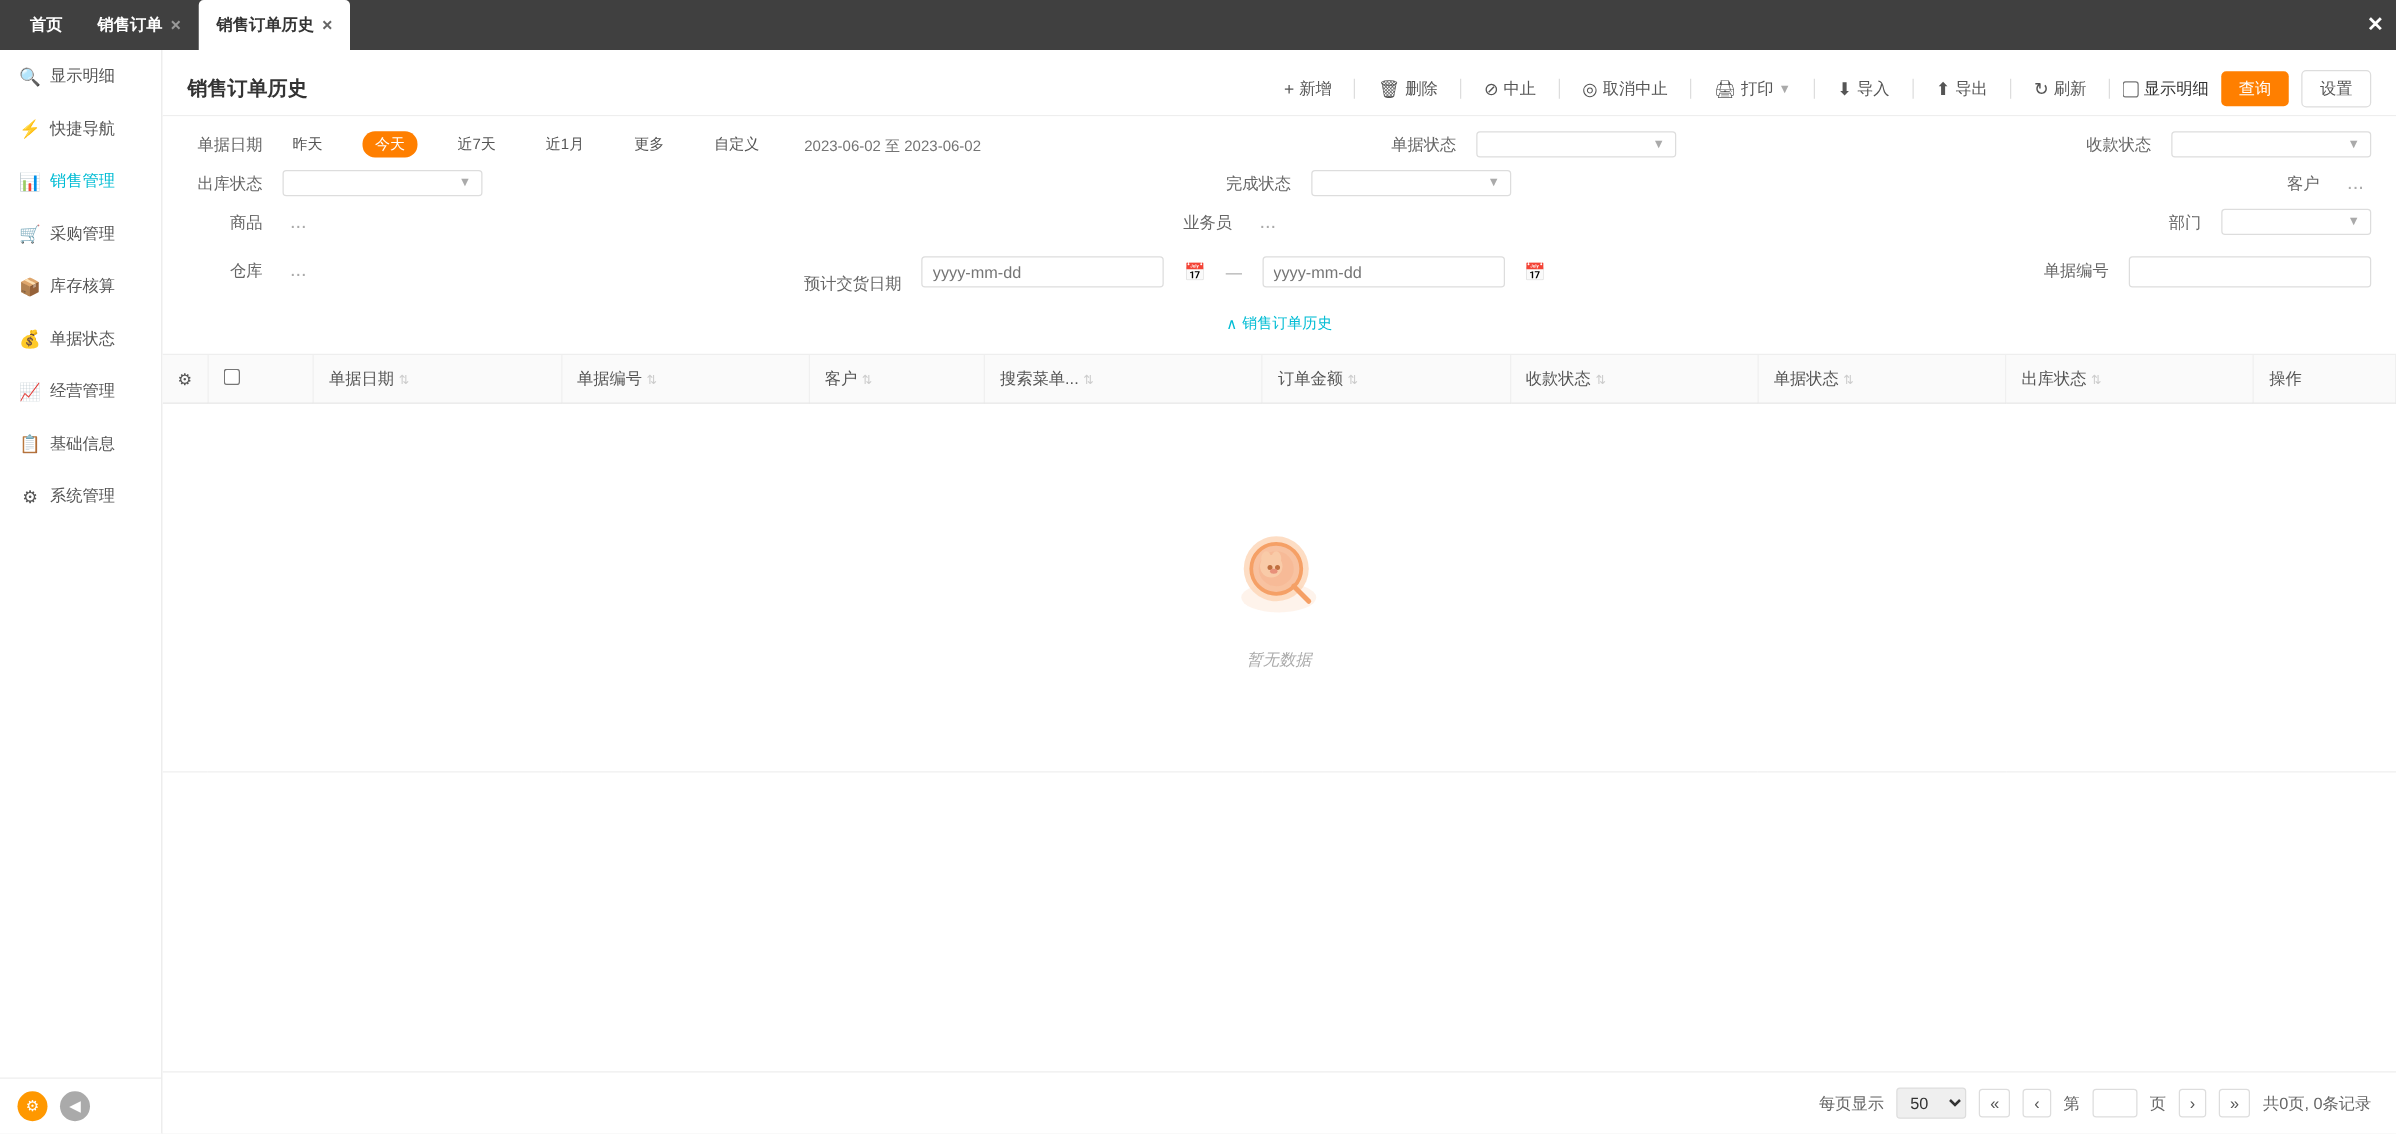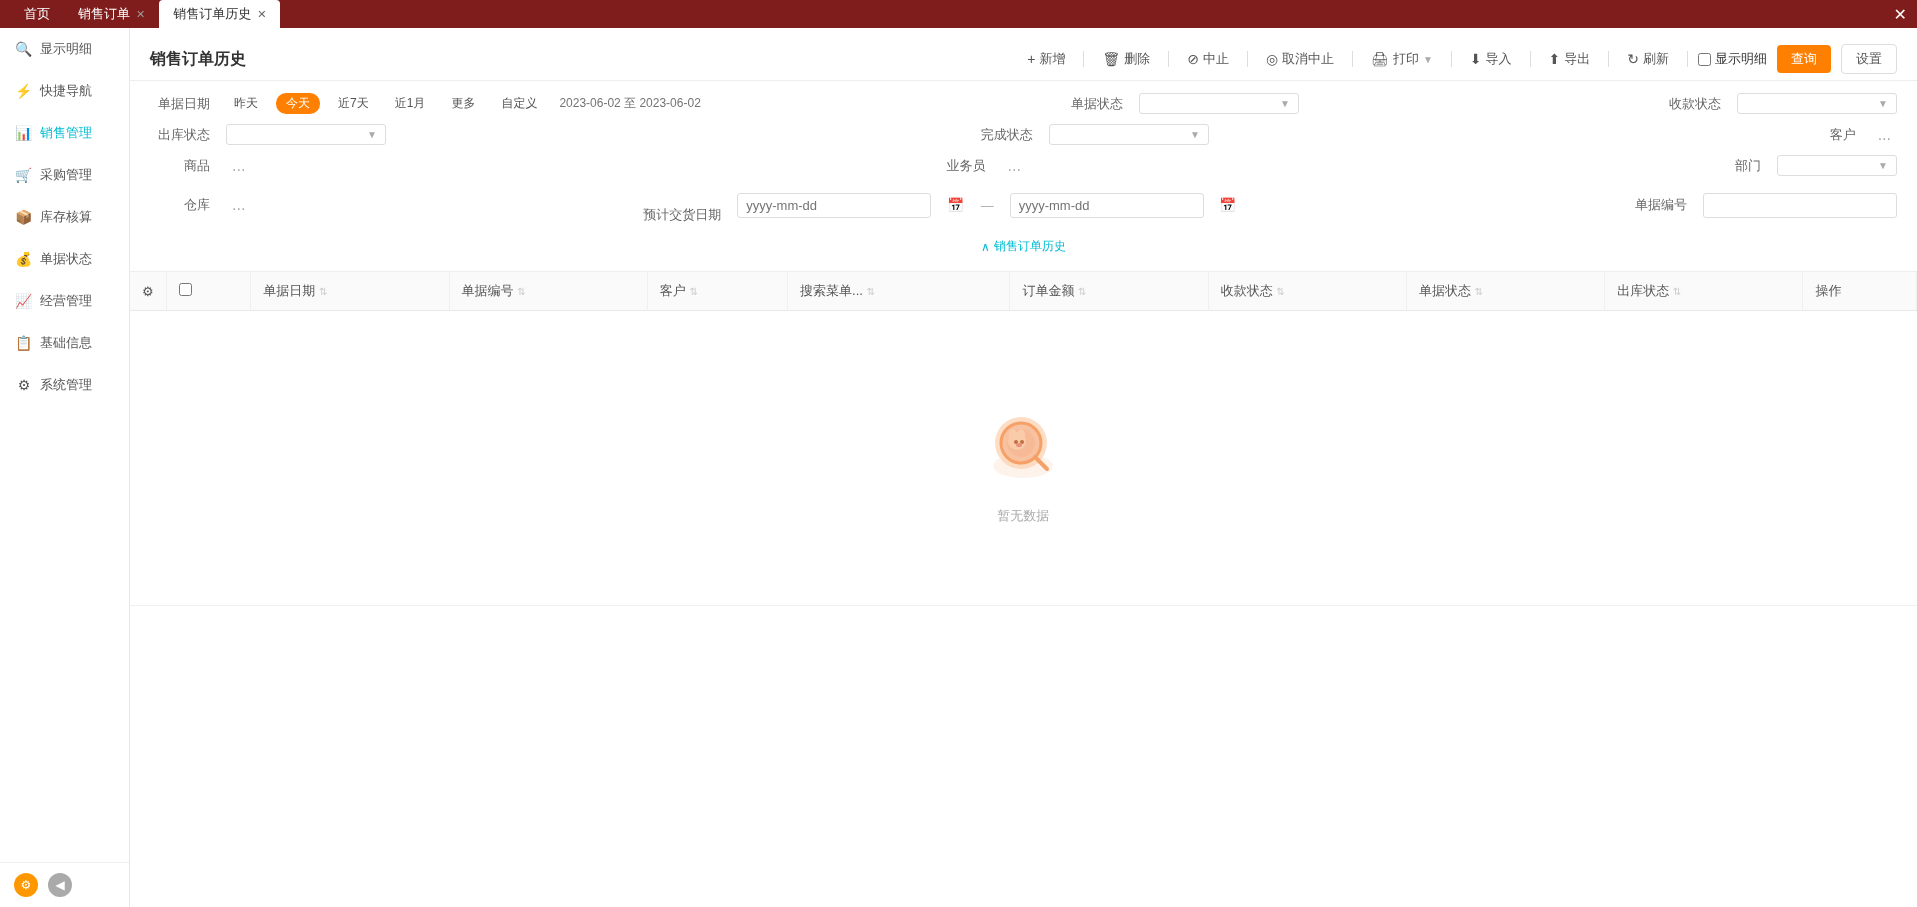--- a/index.html
+++ b/index.html
@@ -1,19 +1,19 @@
 <!DOCTYPE html>
 <html><head>
   <meta charset="utf-8">
   <style>
     * { box-sizing: border-box; margin: 0; padding: 0; }
     body { font-family: 'Microsoft YaHei', Arial, sans-serif; font-size: 13px; background: #f5f5f5; color: #333; display: flex; flex-direction: column; height: 100vh; overflow: hidden; }
 
     
-    .top-bar { background: #7f1d1d; height: 28px; display: flex; align-items: center; padding: 0 10px; flex-shrink: 0; }
+    .top-bar { background: #404040; height: 40px; display: flex; align-items: center; padding: 0 10px; flex-shrink: 0; font-weight: bold; }
     .top-bar-tabs { display: flex; align-items: stretch; height: 100%; flex: 1; }
     .tab-item { display: flex; align-items: center; padding: 0 14px; color: #fff; cursor: pointer; font-size: 13px; height: 100%; gap: 6px; position: relative; }
     .tab-item.active { background: #fff; color: #333; border-radius: 4px 4px 0 0; }
     .tab-item .tab-close { font-size: 11px; color: #999; cursor: pointer; }
     .tab-item.active .tab-close { color: #666; }
     .top-bar-right { display: flex; align-items: center; gap: 8px; color: #fff; font-size: 13px; }
     .top-close-btn { color: #fff; cursor: pointer; font-size: 16px; }
 
     
     .main-layout { display: flex; flex: 1; overflow: hidden; }
@@ -38,21 +38,21 @@
     .toolbar-btn .btn-icon { font-size: 14px; }
     .toolbar-btn-primary { background: #ff7f00; color: #fff; border: none; border-radius: 4px; padding: 5px 14px; cursor: pointer; font-size: 13px; }
     .display-detail-check { display: flex; align-items: center; gap: 4px; font-size: 13px; cursor: pointer; }
     .display-detail-check input { cursor: pointer; }
 
     
     .filter-area { background: #fff; padding: 12px 20px; border-bottom: 1px solid #eee; }
     .filter-row { display: flex; align-items: center; gap: 16px; margin-bottom: 10px; flex-wrap: wrap; }
     .filter-row:last-child { margin-bottom: 0; }
     .filter-label { color: #666; min-width: 60px; text-align: right; flex-shrink: 0; font-size: 13px; }
-    .filter-date-group { display: flex; align-items: center; gap: 10px; }
+    .filter-date-group { display: flex; align-items: flex-end; gap: 24px; }
     .date-btn { padding: 2px 8px; font-size: 12px; cursor: pointer; color: #555; border-radius: 2px; }
     .date-btn.active { background: #ff7f00; color: #fff; border-radius: 10px; padding: 2px 10px; }
     .date-range { color: #737373; font-size: 12px; margin-left: 4px; }
     .filter-select { display: flex; align-items: center; gap: 4px; border: 1px solid #ddd; border-radius: 3px; padding: 4px 8px; background: #fff; cursor: pointer; min-width: 160px; color: #555; font-size: 13px; justify-content: space-between; }
     .filter-select-icon { color: #aaa; font-size: 10px; }
     .filter-input { border: 1px solid #ddd; border-radius: 3px; padding: 4px 8px; font-size: 13px; color: #555; min-width: 160px; outline: none; }
     .filter-dots { color: #aaa; cursor: pointer; font-size: 16px; padding: 0 6px; }
     .filter-date-input { border: 1px solid #ddd; border-radius: 3px; padding: 4px 8px; font-size: 13px; color: #aaa; min-width: 110px; outline: none; }
     .date-separator { color: #aaa; }
     .date-cal-icon { color: #aaa; cursor: pointer; font-size: 14px; }
@@ -334,21 +334,21 @@
               <span>出库状态</span>
               <span class="sort-icon"> ⇅</span>
             </th>
             <th>
               <span>操作</span>
             </th>
           </tr>
         </thead>
         <tbody>
           <tr>
-            <td colspan="11" style="text-align:center; padding:0;">
+            <td colspan="11" style="text-align:center; padding:0;font-style:italic;">
               <div class="empty-state">
 
                 <div class="empty-icon">
                   <svg width="100" height="100" viewBox="0 0 100 100">
 
                     <ellipse cx="50" cy="75" rx="30" ry="12" fill="#fde8d8" opacity="0.5"></ellipse>
                     <circle cx="48" cy="52" r="26" fill="#fcd5b5" opacity="0.8"></circle>
                     <circle cx="48" cy="52" r="20" fill="#f5b08a" opacity="0.6"></circle>
                     <circle cx="48" cy="52" r="14" fill="#f5b08a" opacity="0.4"></circle>
 
@@ -365,15 +365,31 @@
                   </svg>
                 </div>
                 <span class="empty-text">暂无数据</span>
               </div>
             </td>
           </tr>
         </tbody>
       </table>
     </div>
 
+    <div class="pagination">
+      <span class="pagination-label">每页显示</span>
+      <select class="page-size-select">
+        <option>50</option>
+        <option>100</option>
+        <option>200</option>
+      </select>
+      <button class="page-btn">«</button>
+      <button class="page-btn">‹</button>
+      <span class="pagination-label">第</span>
+      <input class="page-input" type="text" style="">
+      <span class="pagination-label">页</span>
+      <button class="page-btn">›</button>
+      <button class="page-btn">»</button>
+      <span class="page-total">共0页, 0条记录</span>
+    </div>
 
   </div>
 </div>
 
 </body></html>

